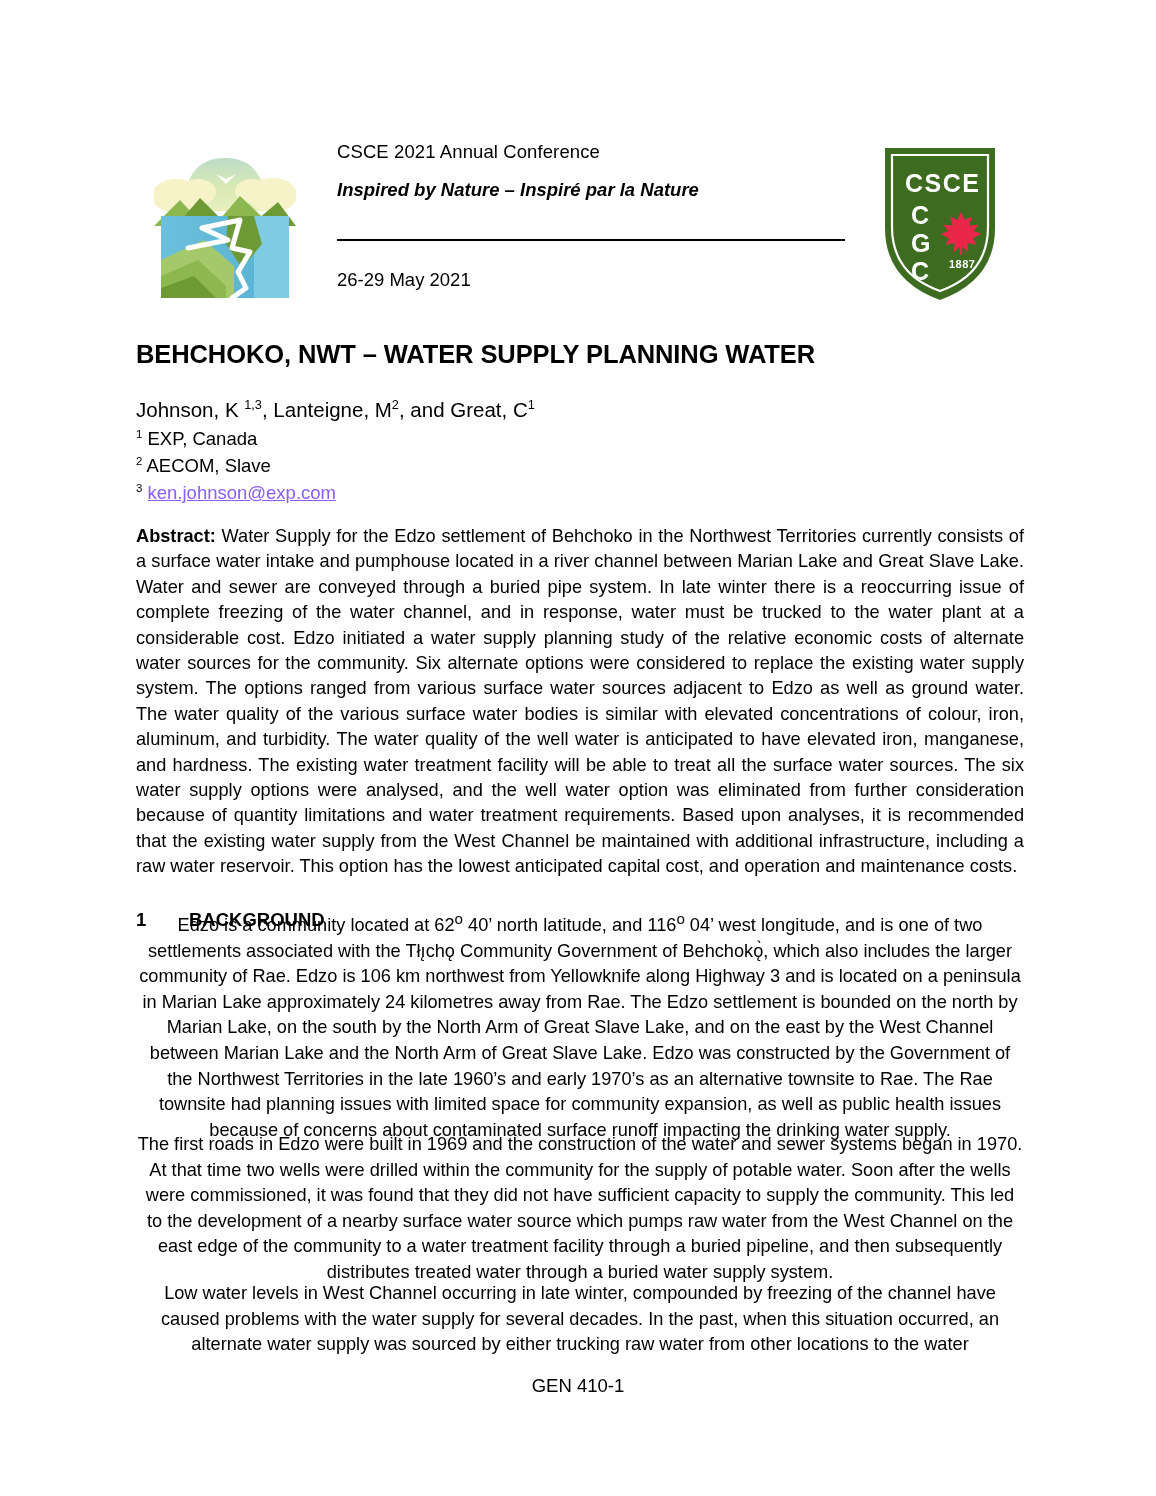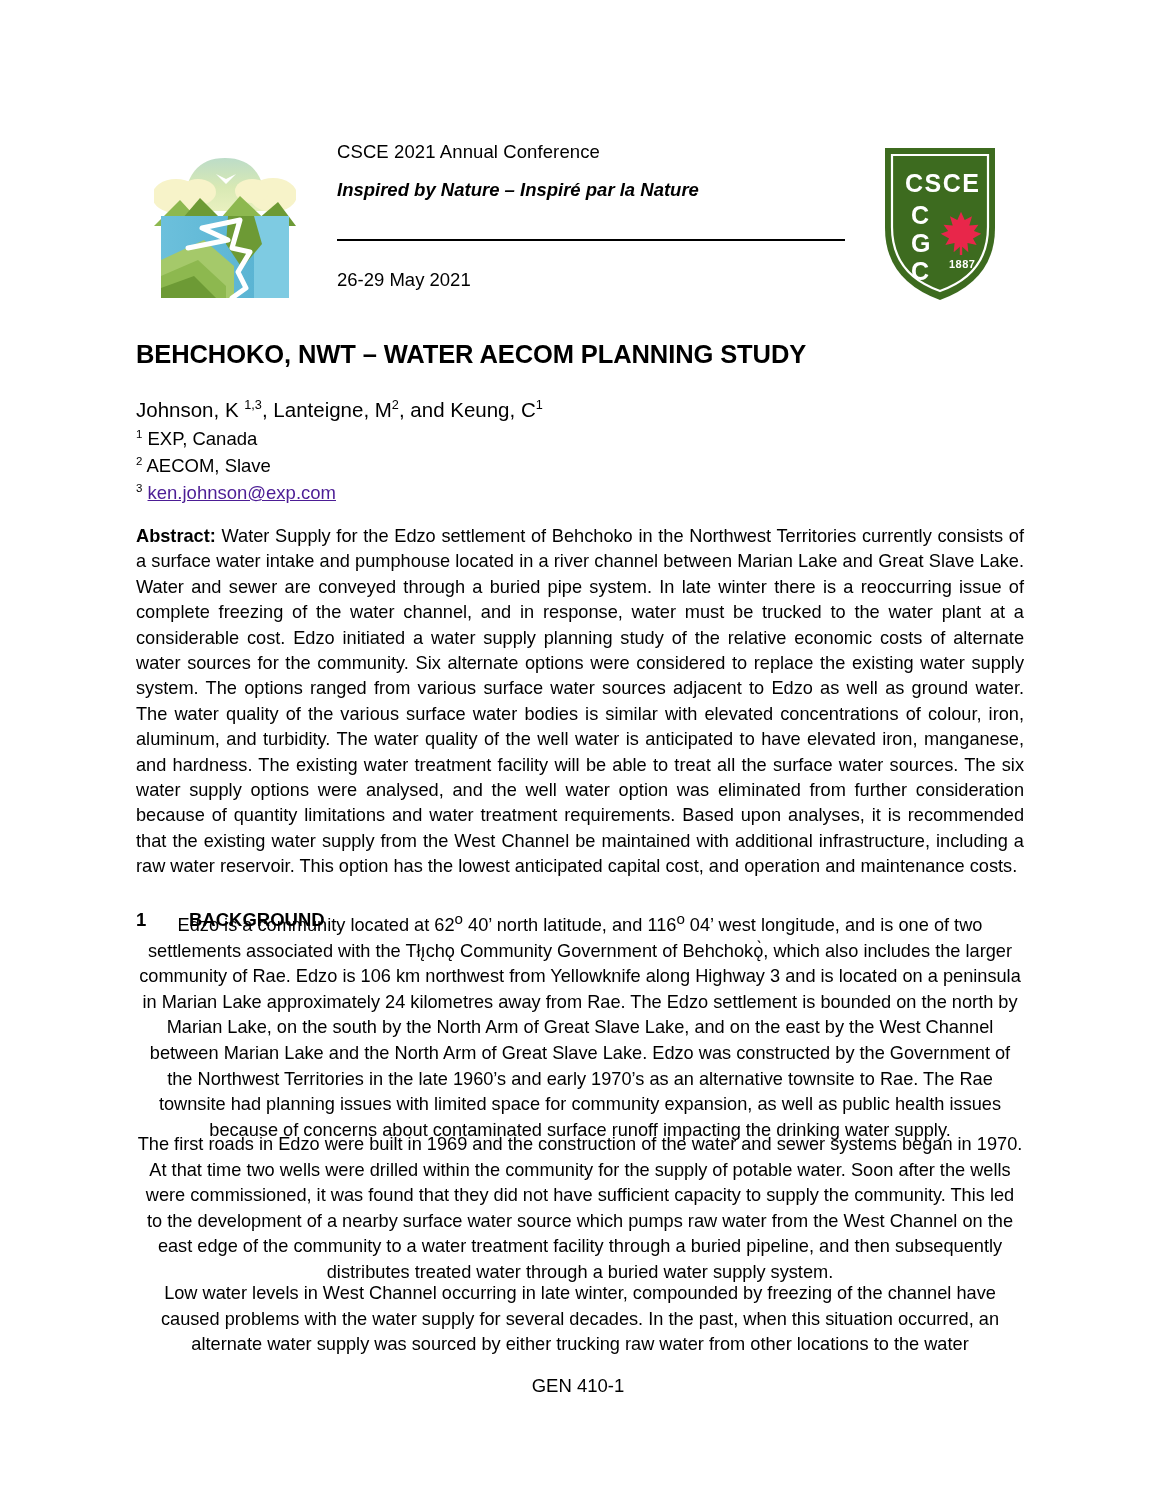--- a/index.html
+++ b/index.html
@@ -110,21 +110,21 @@
     white-space: nowrap;
   }
   .author-line sup { font-size: 0.62em; margin-top: 24px; }
   .affil {
     font-size: 18.5px;
     line-height: 23px;
     white-space: nowrap;
   }
   .affil sup { font-size: 0.62em; }
   .email-link {
-    color: #4c1d95;
+    color: #8b5cf6;
   }
 
   
   .abstract {
     position: absolute;
     left: 136px;
     top: 524px;
     width: 888px;
     font-size: 18.2px;
     line-height: 25.4px;
@@ -238,24 +238,24 @@
           <path d="M0,-22 L4,-13 L12,-17 L9,-7 L19,-8 L14,-1 L22,2 L13,7 L17,14
                    L7,12 L8,22 L0,15 L-8,22 L-7,12 L-17,14 L-13,7 L-22,2 L-14,-1
                    L-19,-8 L-9,-7 L-12,-17 L-4,-13 Z" fill="#e8264a"></path>
           <rect x="-1.3" y="13" width="2.6" height="12" fill="#e8264a"></rect>
         </g>
         <text x="74" y="128" font-family="Liberation Sans, sans-serif" font-size="11" font-weight="bold" fill="#ffffff" letter-spacing="0.5">1887</text>
       </svg>
     </div>
   </div>
 
-  <h1 class="doc-title">BEHCHOKO, NWT – WATER AECOM PLANNING STUDY</h1>
+  <h1 class="doc-title">BEHCHOKO, NWT – WATER SUPPLY PLANNING WATER</h1>
 
   <div class="authors">
-    <div class="author-line"><span>Johnson, K </span><sup>1,3</sup><span>, Lanteigne, M</span><sup>2</sup><span>, and  Keung, C</span><sup>1</sup></div>
+    <div class="author-line"><span>Johnson, K </span><sup>1,3</sup><span>, Lanteigne, M</span><sup>2</sup><span>, and  Great, C</span><sup>1</sup></div>
 
     <div class="affil"><sup>1</sup><span> EXP, Canada</span></div>
 
     <div class="affil"><sup>2</sup><span> AECOM, Slave</span></div>
 
     <div class="affil"><sup>3</sup>&nbsp;<a class="email-link" href="#">ken.johnson@exp.com</a></div>
   </div>
 
   <div class="abstract"><b>Abstract:</b><span> Water Supply for the Edzo settlement of Behchoko in the Northwest Territories currently consists of a surface water intake and pumphouse located in a river channel between Marian Lake and Great Slave Lake. Water and sewer are conveyed through a buried pipe system. In late winter there is a reoccurring issue of complete freezing of the water channel, and in response, water must be trucked to the water plant at a considerable cost. Edzo initiated a water supply planning study of the relative economic costs of alternate water sources for the community. Six alternate options were considered to replace the existing water supply system. The options ranged from various surface water sources adjacent to Edzo as well as ground water. The water quality of the various surface water bodies is similar with elevated concentrations of colour, iron, aluminum, and turbidity. The water quality of the well water is anticipated to have elevated iron, manganese, and hardness. The existing water treatment facility will be able to treat all the surface water sources. The six water supply options were analysed, and the well water option was eliminated from further consideration because of quantity limitations and water treatment requirements. Based upon analyses, it is recommended that the existing water supply from the West Channel be maintained with additional infrastructure, including a raw water reservoir. This option has the lowest anticipated capital cost, and operation and maintenance costs.</span></div>
 

